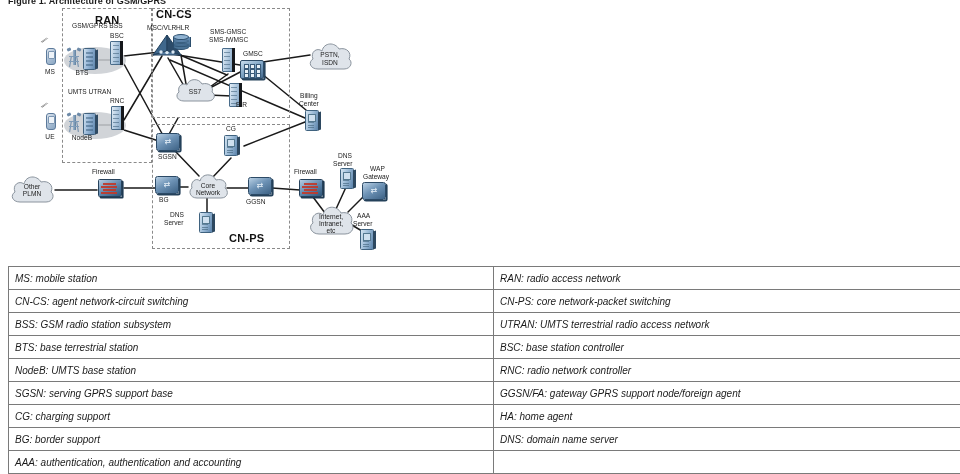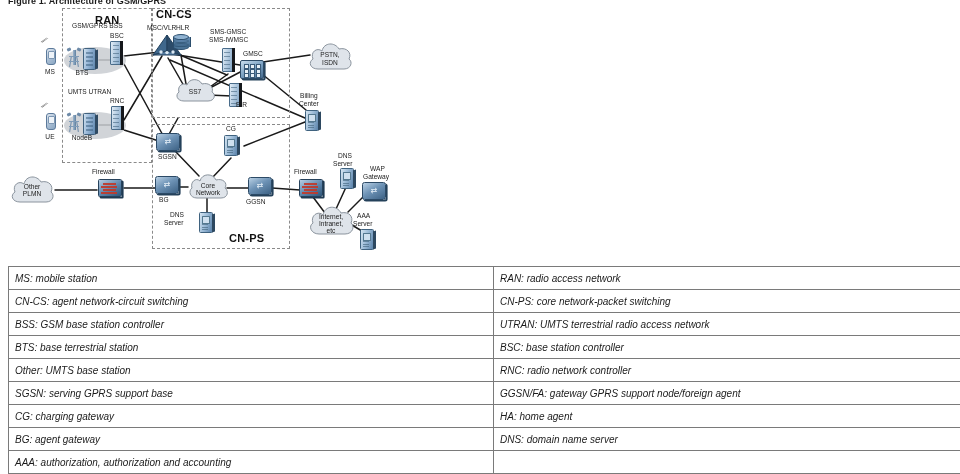--- a/index.html
+++ b/index.html
@@ -613,43 +613,43 @@
     <tbody>
       <tr>
         <td class="c0">MS: mobile station</td>
         <td class="c1">RAN: radio access network</td>
       </tr>
       <tr>
         <td class="c0">CN-CS: agent network-circuit switching</td>
         <td class="c1">CN-PS: core network-packet switching</td>
       </tr>
       <tr>
-        <td class="c0">BSS: GSM base station controller</td>
+        <td class="c0">BSS: GSM radio station subsystem</td>
         <td class="c1">UTRAN: UMTS terrestrial radio access network</td>
       </tr>
       <tr>
         <td class="c0">BTS: base terrestrial station</td>
         <td class="c1">BSC: base station controller</td>
       </tr>
       <tr>
-        <td class="c0">Other: UMTS base station</td>
+        <td class="c0">NodeB: UMTS base station</td>
         <td class="c1">RNC: radio network controller</td>
       </tr>
       <tr>
         <td class="c0">SGSN: serving GPRS support base</td>
         <td class="c1">GGSN/FA: gateway GPRS support node/foreign agent</td>
       </tr>
       <tr>
-        <td class="c0">CG: charging gateway</td>
+        <td class="c0">CG: charging support</td>
         <td class="c1">HA: home agent</td>
       </tr>
       <tr>
-        <td class="c0">BG: agent gateway</td>
+        <td class="c0">BG: border support</td>
         <td class="c1">DNS: domain name server</td>
       </tr>
       <tr>
-        <td class="c0">AAA: authorization, authorization and accounting</td>
+        <td class="c0">AAA: authentication, authentication and accounting</td>
         <td class="c1"></td>
       </tr>
     </tbody>
   </table>
 
 </div>
 
 </body></html>

